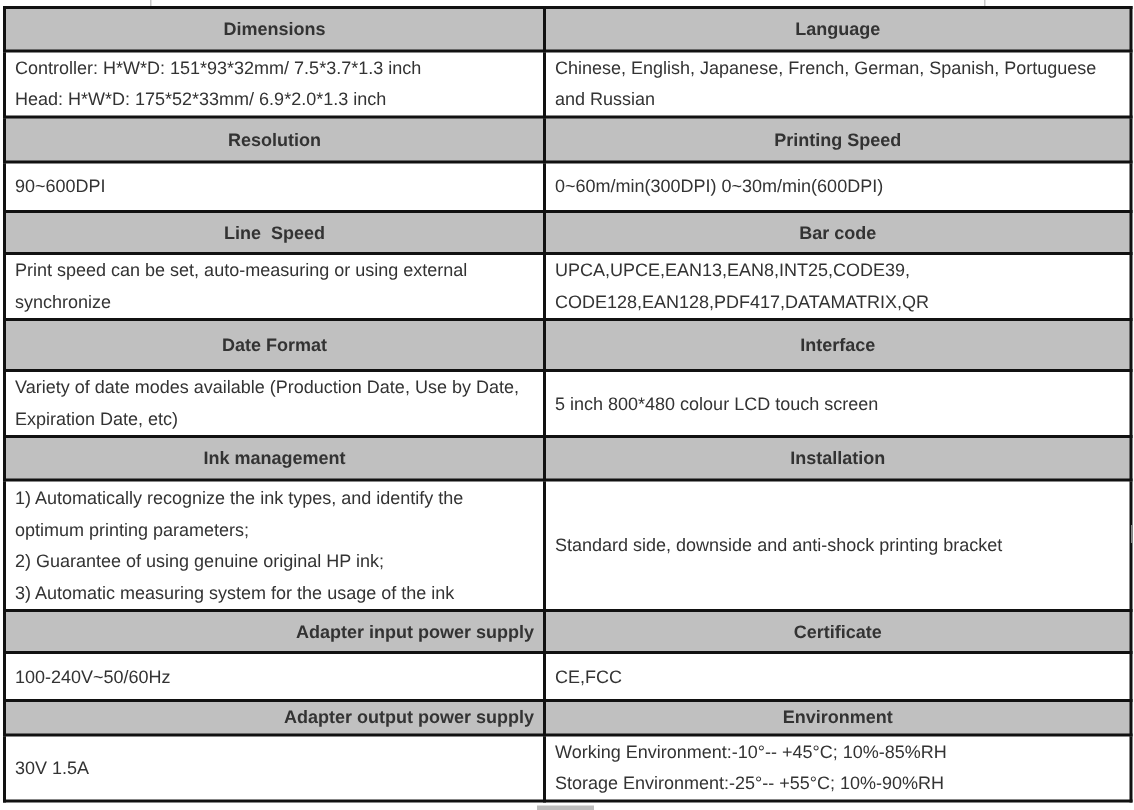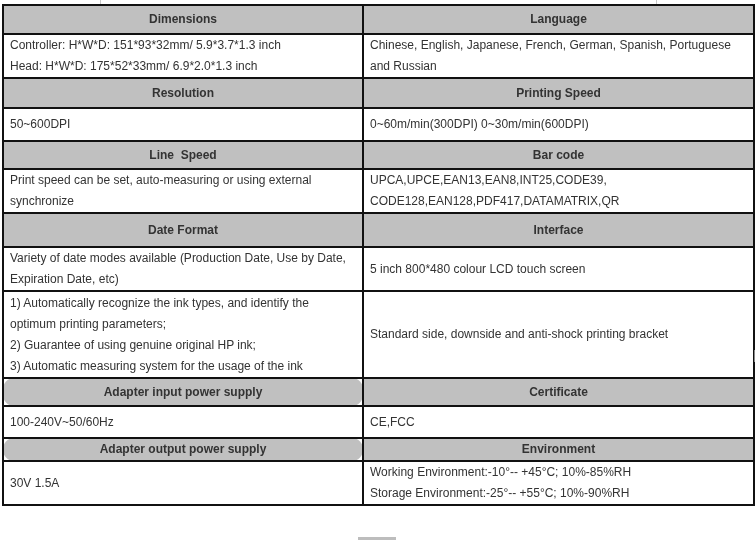--- a/index.html
+++ b/index.html
@@ -37,22 +37,21 @@
       vertical-align: middle;
       line-height: 21px;
     }
     table.spec td.head {
       background: #c0c0c0;
       font-weight: bold;
       color: #333333;
       text-align: center;
     }
     table.spec td.head.left {
-      text-align: center;
-      border-radius: 11px;
+      text-align: right;
     }
     table.spec td.val {
       background: #ffffff;
       text-align: left;
     }
     .line { display: block; }
     .bottom-mark {
       position: absolute;
       left: 358px;
       top: 537px;
@@ -81,36 +80,36 @@
     <col style="width:391px">
   </colgroup>
   <tbody>
 
     <tr style="height:29px">
       <td class="head">Dimensions</td>
       <td class="head">Language</td>
     </tr>
     <tr style="height:44px">
       <td class="val">
-        <span class="line">Controller: H*W*D: 151*93*32mm/ 5.9*3.7*1.3   inch</span>
+        <span class="line">Controller: H*W*D: 151*93*32mm/ 7.5*3.7*1.3   inch</span>
         <span class="line">Head: H*W*D: 175*52*33mm/ 6.9*2.0*1.3 inch</span>
       </td>
       <td class="val">
         <span class="line">Chinese, English, Japanese, French, German, Spanish, Portuguese</span>
         <span class="line">and Russian</span>
       </td>
     </tr>
 
     <tr style="height:30px">
       <td class="head">Resolution</td>
       <td class="head">Printing Speed</td>
     </tr>
     <tr style="height:33px">
       <td class="val">
-        <span class="line">50~600DPI</span>
+        <span class="line">90~600DPI</span>
       </td>
       <td class="val">
         <span class="line">0~60m/min(300DPI) 0~30m/min(600DPI)</span>
       </td>
     </tr>
 
     <tr style="height:28px">
       <td class="head" style="white-space:pre">Line  Speed</td>
       <td class="head">Bar code</td>
     </tr>
@@ -132,20 +131,24 @@
     <tr style="height:30px">
       <td class="val">
         <span class="line">Variety of date modes available (Production Date, Use by Date,</span>
         <span class="line">Expiration Date, etc)</span>
       </td>
       <td class="val">
         <span class="line">5 inch 800*480 colour LCD touch screen</span>
       </td>
     </tr>
 
+    <tr style="height:29px">
+      <td class="head">Ink management</td>
+      <td class="head">Installation</td>
+    </tr>
     <tr style="height:87px">
       <td class="val">
         <span class="line">1) Automatically recognize the ink types, and identify the</span>
         <span class="line">optimum printing parameters;</span>
         <span class="line">2) Guarantee of using genuine original HP ink;</span>
         <span class="line">3) Automatic measuring system for the usage of the ink</span>
       </td>
       <td class="val">
         <span class="line">Standard side, downside and anti-shock printing bracket</span>
       </td>

